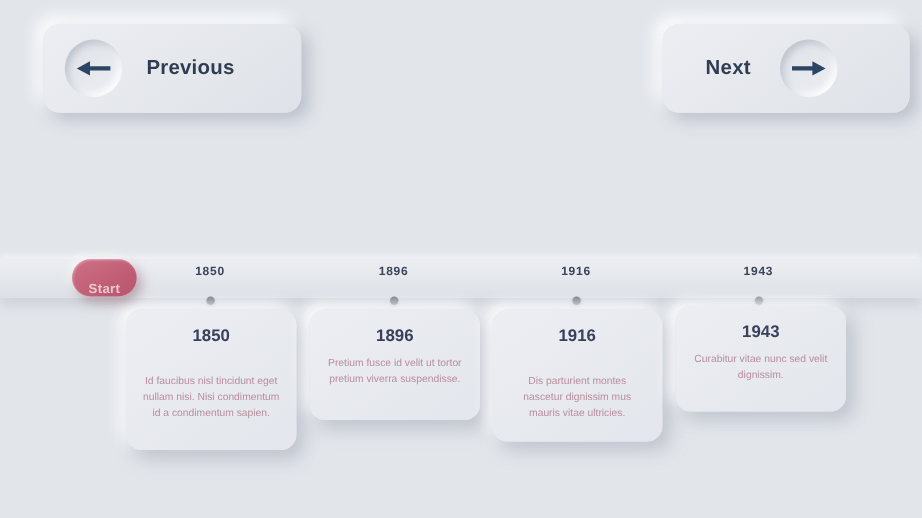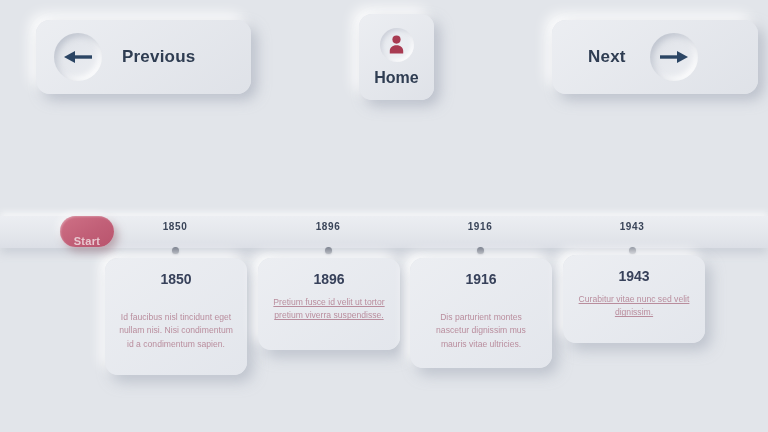--- a/index.html
+++ b/index.html
@@ -103,46 +103,37 @@
     text-align:center;
     cursor:pointer;
   }
   .card-year {
     font-size:14px; font-weight:bold; color:#37415a; margin-top:3px;
   }
   .card-text {
     font-size:8.6px; line-height:1.55; color:#b98d9d;
     margin-top:24px; padding:0 3px;
   }
-  .card.short .card-text { margin-top:9px;text-decoration:underline; }
+  .card.short .card-text { margin-top:9px; }
 </style>
 </head>
 <body>
 
 <div class="nav-bar">
 
   <div class="nav-btn" id="btn-prev">
     <div class="icon-well">
       <svg class="arrow-svg" width="30" height="16" viewBox="0 0 30 16" aria-hidden="true">
         <path d="M29 8 H9" stroke="#2b4564" stroke-width="3.4" stroke-linecap="butt" fill="none"></path>
         <path d="M1 8 L12 2 L12 14 Z" fill="#2b4564"></path>
       </svg>
     </div>
     <span class="nav-label">Previous</span>
   </div>
 
-  <div class="nav-btn" id="btn-home">
-    <div class="home-icon-well">
-      <svg width="17" height="19" viewBox="0 0 17 19" aria-hidden="true">
-        <circle cx="8.5" cy="4.6" r="4.1" fill="#a83b52"></circle>
-        <path d="M8.5 10.2 c-4.3 0 -6.7 2.5 -6.7 5.6 v2.6 h13.4 v-2.6 c0 -3.1 -2.4 -5.6 -6.7 -5.6 z" fill="#a83b52"></path>
-      </svg>
-    </div>
-    <span class="home-label">Home</span>
-  </div>
 
   <div class="nav-btn" id="btn-next">
     <span class="nav-label">Next</span>
     <div class="icon-well">
       <svg class="arrow-svg" width="30" height="16" viewBox="0 0 30 16" aria-hidden="true">
         <path d="M1 8 H21" stroke="#2b4564" stroke-width="3.4" stroke-linecap="butt" fill="none"></path>
         <path d="M29 8 L18 2 L18 14 Z" fill="#2b4564"></path>
       </svg>
     </div>
   </div>

